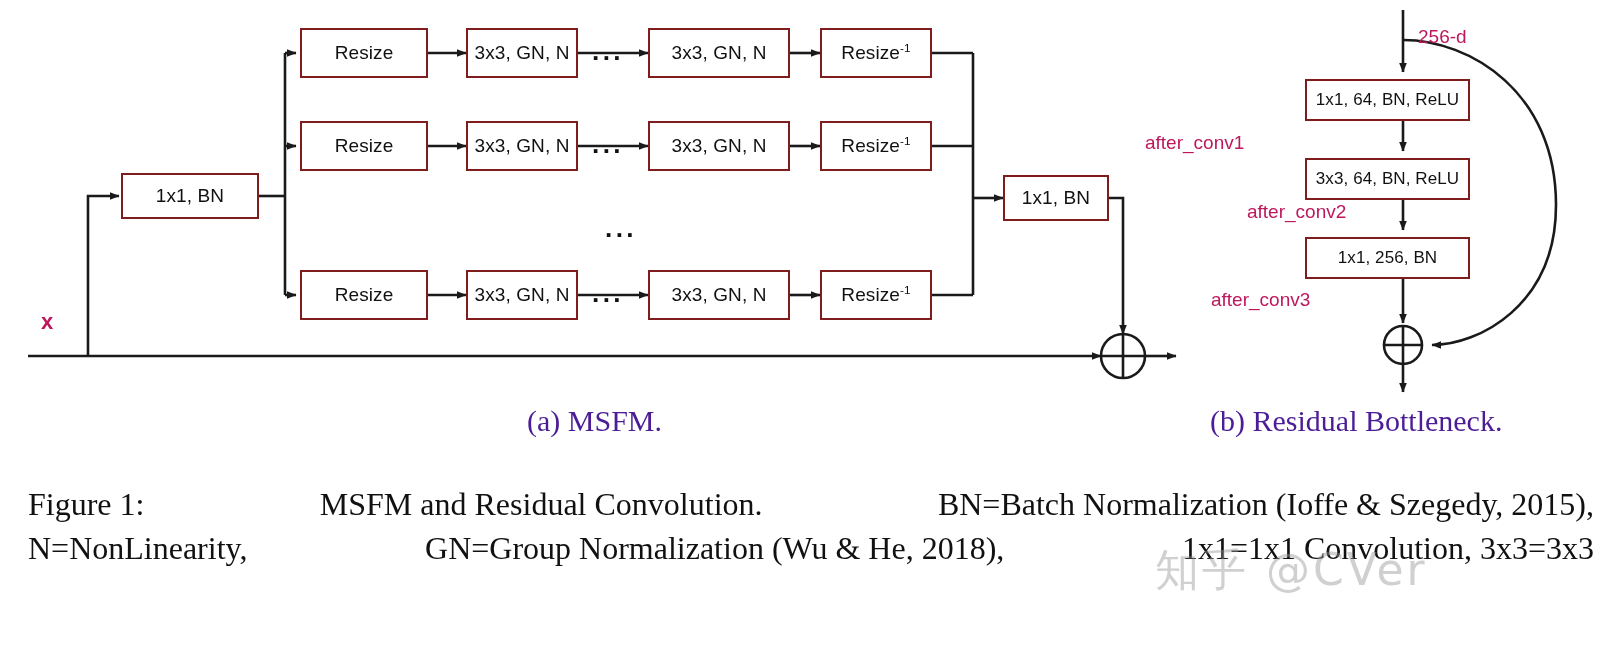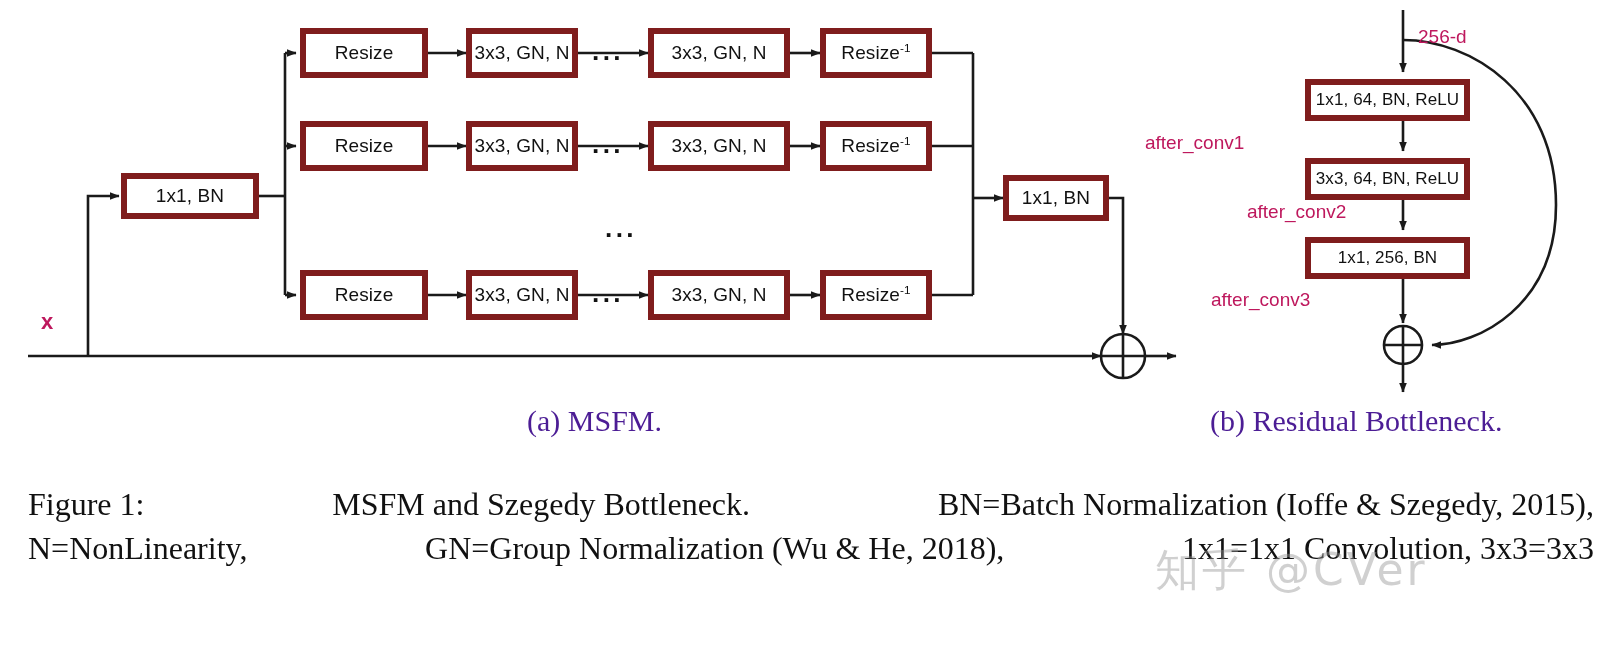--- a/index.html
+++ b/index.html
@@ -6,21 +6,21 @@
   body{
     width:1604px;height:647px;background:#ffffff;
     font-family:"Liberation Sans", sans-serif;
     overflow:hidden;position:relative;
   }
   #fig{position:absolute;left:0;top:0;width:1604px;height:647px;}
 
   
   .box{
     position:absolute;
-    border:6px solid #7f1d1d;
+    border:2px solid #7f1d1d;
     background:#ffffff;
     box-sizing:border-box;
     display:flex;align-items:center;justify-content:center;
     font-family:"Liberation Sans", sans-serif;
     color:#111;
     white-space:nowrap;
   }
   .box .lbl{font-size:19px;letter-spacing:.1px;}
   .box.small .lbl{font-size:17px;}
   .box .lbl sup{font-size:.62em;vertical-align:super;line-height:0;}
@@ -200,21 +200,21 @@
     <span class="lbl">1x1, 256, BN</span>
   </div>
   <div class="txt conv-label" style="left:1211px;top:289px;">after_conv3</div>
 
   <div class="subcap" style="left:527px;top:404px;">(a) MSFM.</div>
   <div class="subcap" style="left:1210px;top:404px;">(b) Residual Bottleneck.</div>
 
   <div id="caption">
     <span class="ln j">
       <span>Figure 1:</span>
-      <span>MSFM and Szegedy Bottleneck.</span>
+      <span>MSFM and Residual Convolution.</span>
       <span>BN=Batch Normalization (Ioffe &amp; Szegedy, 2015),</span>
     </span>
     <span class="ln j">
       <span>N=NonLinearity,</span>
       <span>GN=Group Normalization (Wu &amp; He, 2018),</span>
       <span>1x1=1x1 Convolution, 3x3=3x3</span>
     </span>
   </div>
 
   <div id="watermark">知乎 @CVer</div>

